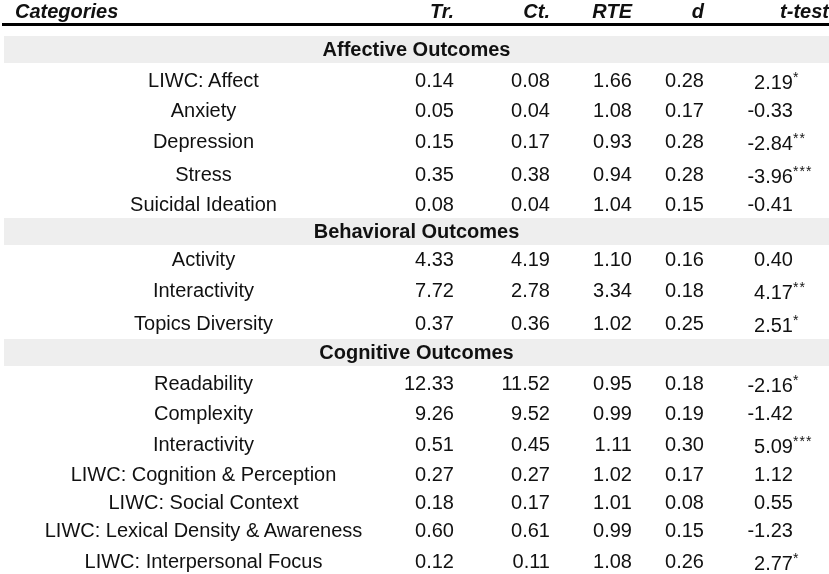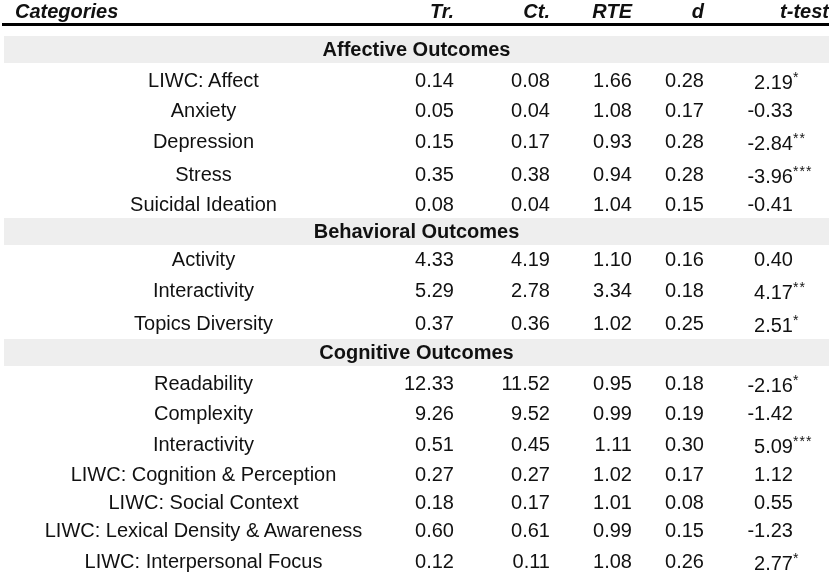--- a/index.html
+++ b/index.html
@@ -144,21 +144,21 @@
         <tr>
           <td class="cat">Activity</td>
           <td class="num">4.33</td>
           <td class="num">4.19</td>
           <td class="num">1.10</td>
           <td class="num">0.16</td>
           <td class="num ttest"><span>0.40</span></td>
         </tr>
         <tr>
           <td class="cat">Interactivity</td>
-          <td class="num">5.29</td>
+          <td class="num">7.72</td>
           <td class="num">2.78</td>
           <td class="num">3.34</td>
           <td class="num">0.18</td>
           <td class="num ttest"><span>4.17</span><sup class="stars">**</sup></td>
         </tr>
         <tr>
           <td class="cat">Topics Diversity</td>
           <td class="num">0.37</td>
           <td class="num">0.36</td>
           <td class="num">1.02</td>

